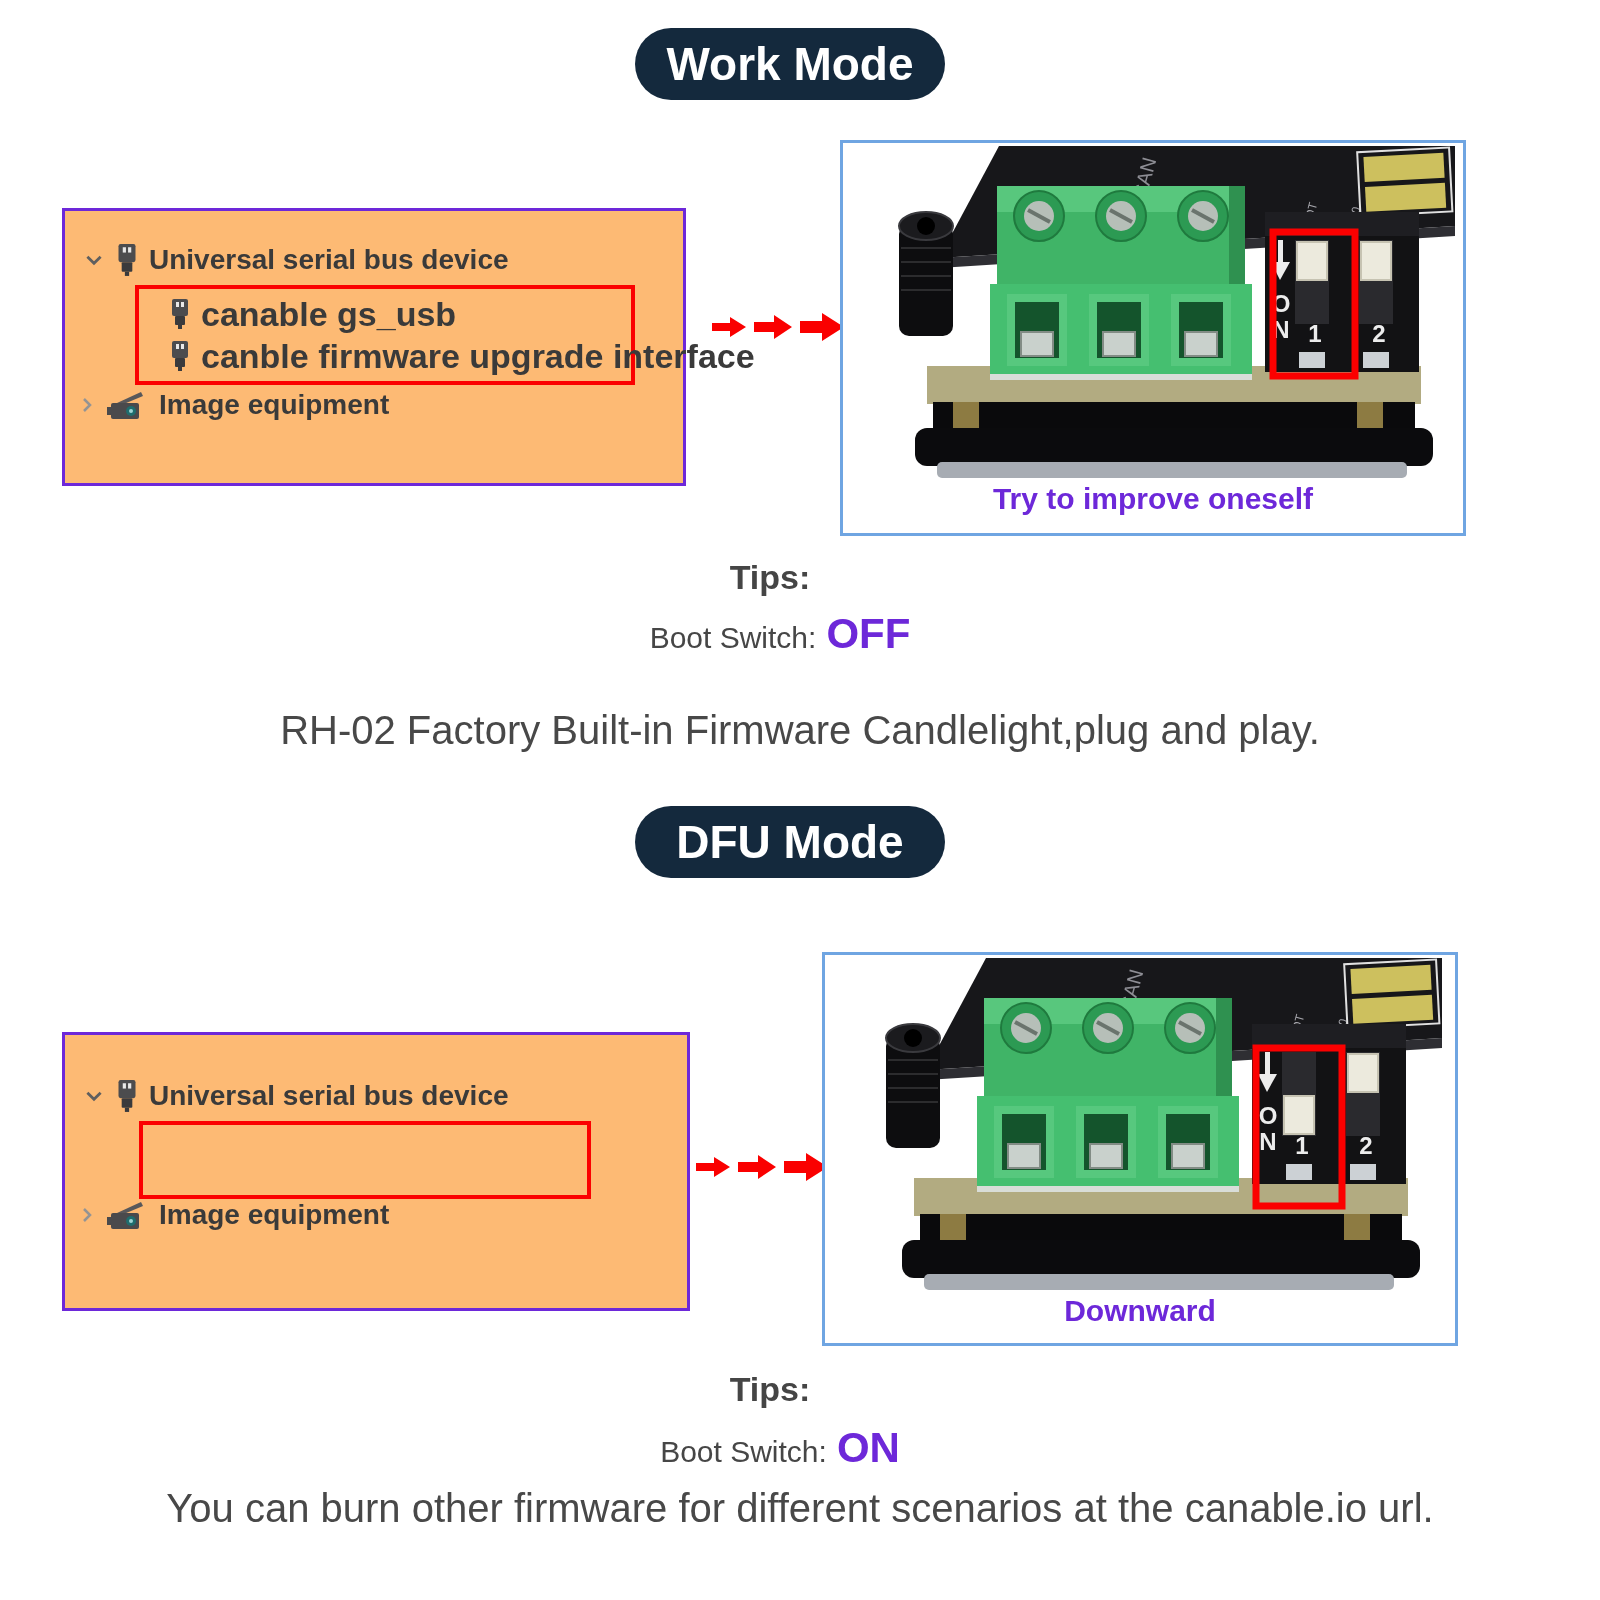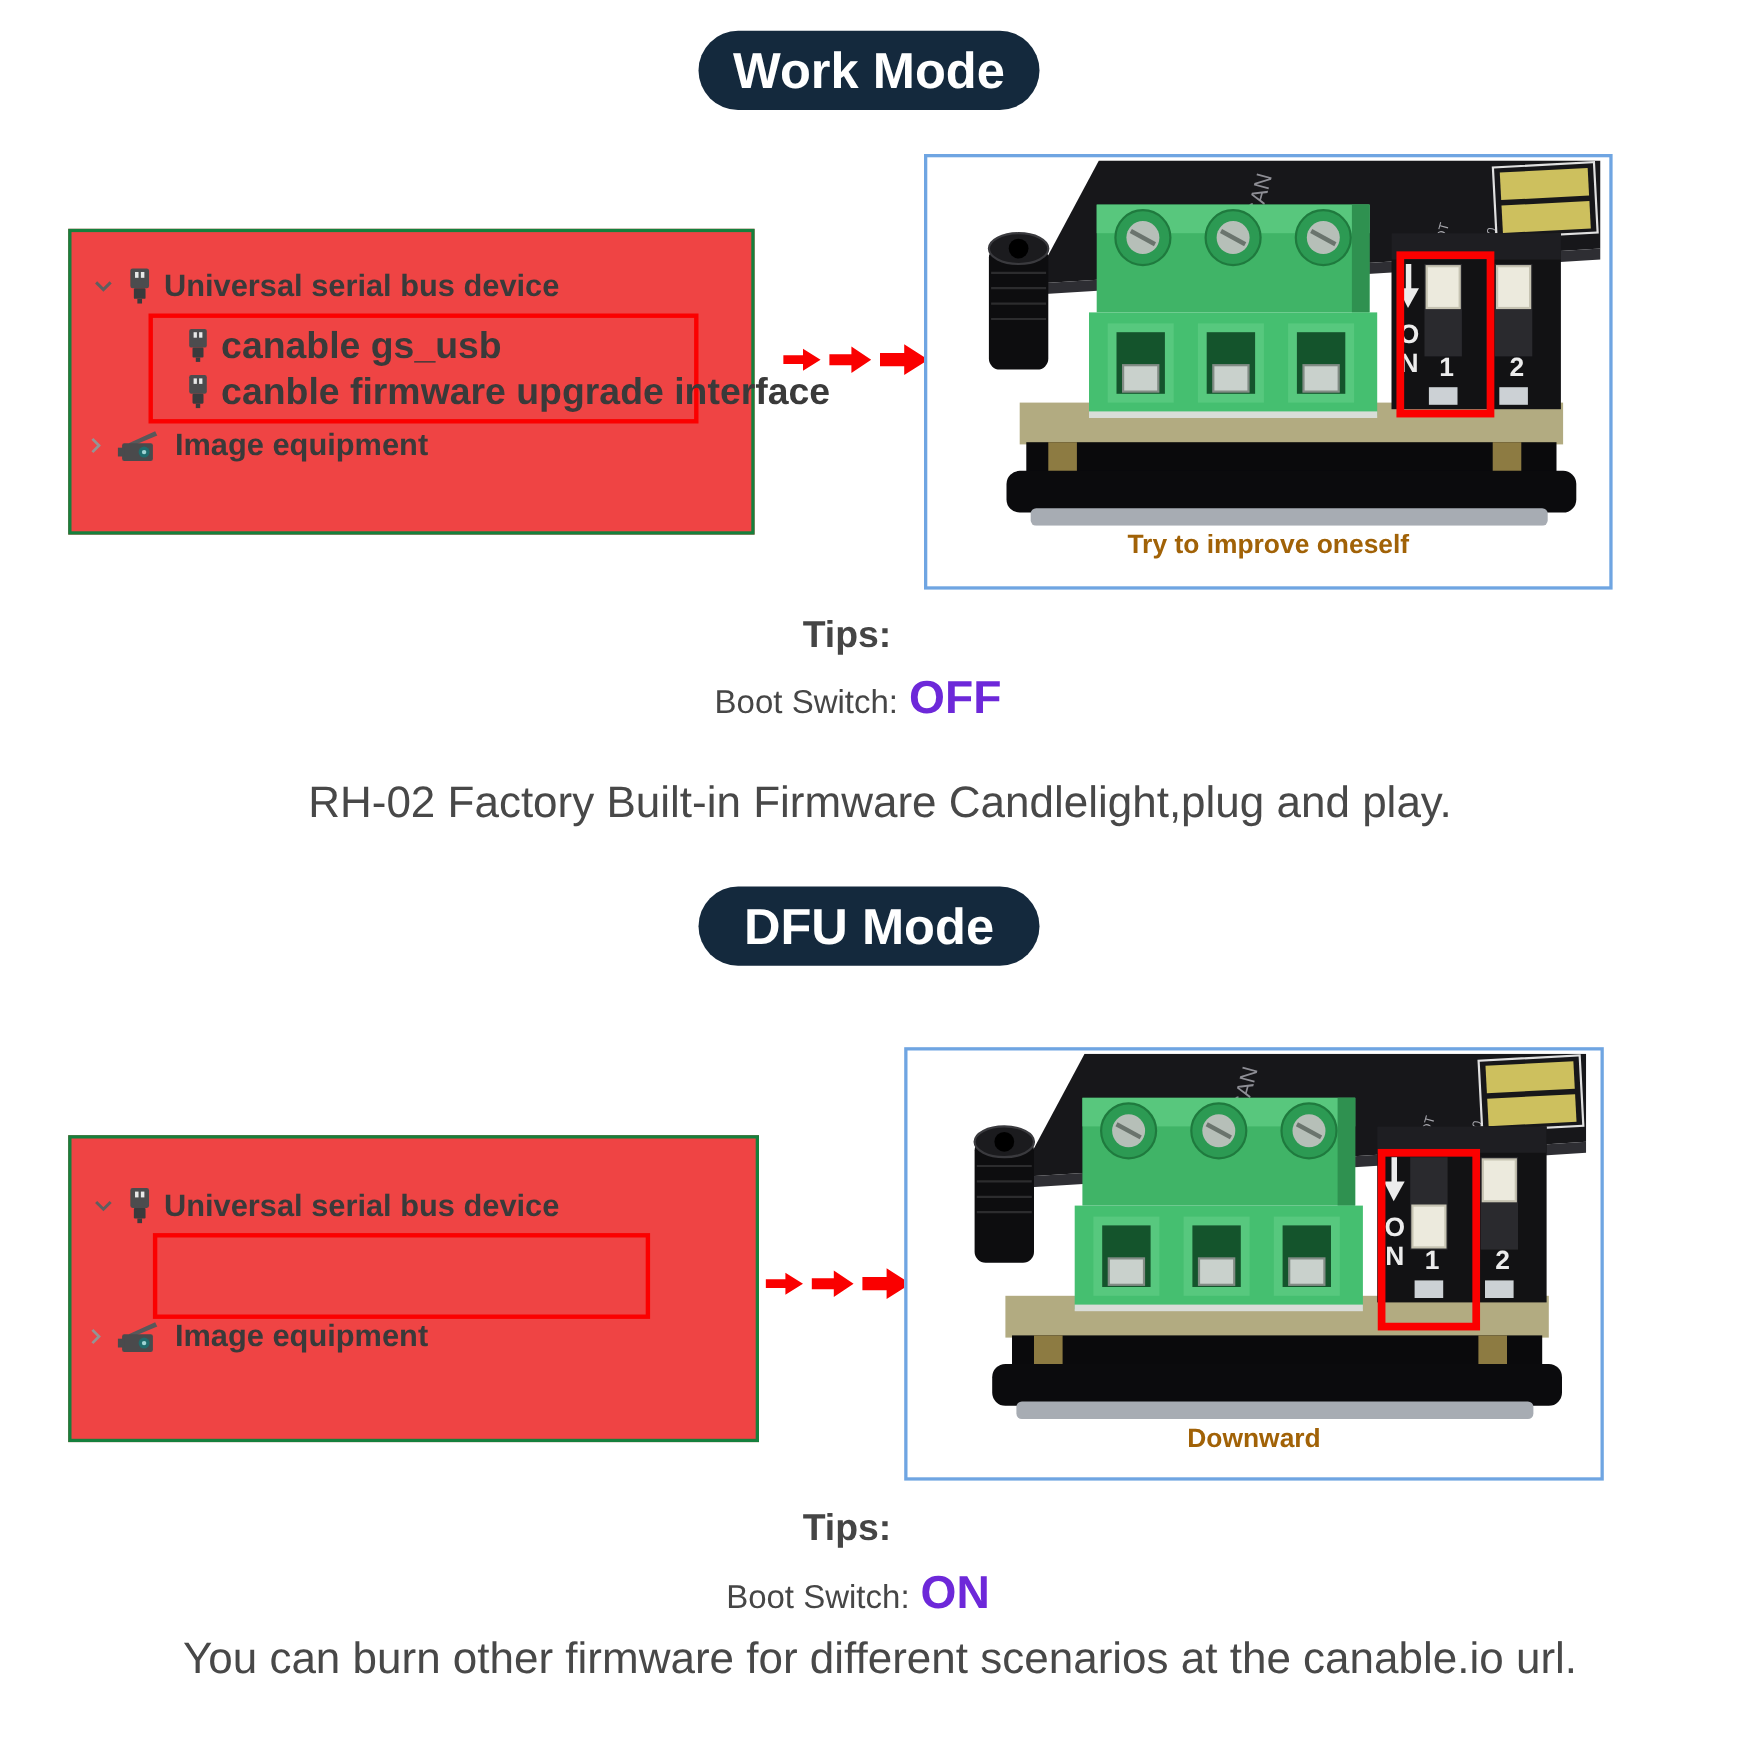--- a/index.html
+++ b/index.html
@@ -6,40 +6,40 @@
   .canvas{position:relative;width:1600px;height:1600px;background:#ffffff;overflow:hidden;
           font-family:"Liberation Sans",sans-serif;}
 
   
   .badge{position:absolute;background:#14293d;border-radius:38px;color:#ffffff;
          font-weight:bold;font-size:46px;display:flex;align-items:center;justify-content:center;}
   .badge-work{left:635px;top:28px;width:310px;height:72px;}
   .badge-dfu{left:635px;top:806px;width:310px;height:72px;}
 
   
-  .tree-box{position:absolute;border:3px solid #15803d;background:#ef4444;}
+  .tree-box{position:absolute;border:3px solid #6d28d9;background:#fdba74;}
   .tree-box-work{left:62px;top:208px;width:618px;height:272px;}
   .tree-box-dfu{left:62px;top:1032px;width:622px;height:273px;}
   .tree-row{position:absolute;display:flex;align-items:center;gap:10px;color:#3a3a3a;}
   .tree-label{white-space:pre;font-weight:600;}
   .f28{font-size:28px;}
   .f26{font-size:34px;}
   .red-frame{position:absolute;border:4px solid #fb0000;}
 
   
   .arrows{position:absolute;}
   .arrows-work{left:712px;top:308px;}
   .arrows-dfu{left:696px;top:1148px;}
 
   
   .photo-box{position:absolute;border:3px solid #6fa5e2;background:#ffffff;}
   .photo-box-work{left:840px;top:140px;width:620px;height:390px;}
   .photo-box-dfu{left:822px;top:952px;width:630px;height:388px;}
   .device-svg{display:block;margin:3px auto 0 auto;}
-  .photo-caption{text-align:center;font-weight:bold;font-size:24px;color:#a16207;margin-top:4px;}
+  .photo-caption{text-align:center;font-weight:bold;font-size:30px;color:#6d28d9;margin-top:4px;}
 
   
   .tips{position:absolute;left:0;width:1540px;text-align:center;
         font-weight:bold;font-size:34px;color:#454545;}
   .tips-work{top:558px;}
   .tips-dfu{top:1370px;}
   .bootline{position:absolute;left:0;width:1560px;text-align:center;
             font-size:30px;color:#464646;}
   .bootline-work{top:610px;}
   .bootline-dfu{top:1424px;}

